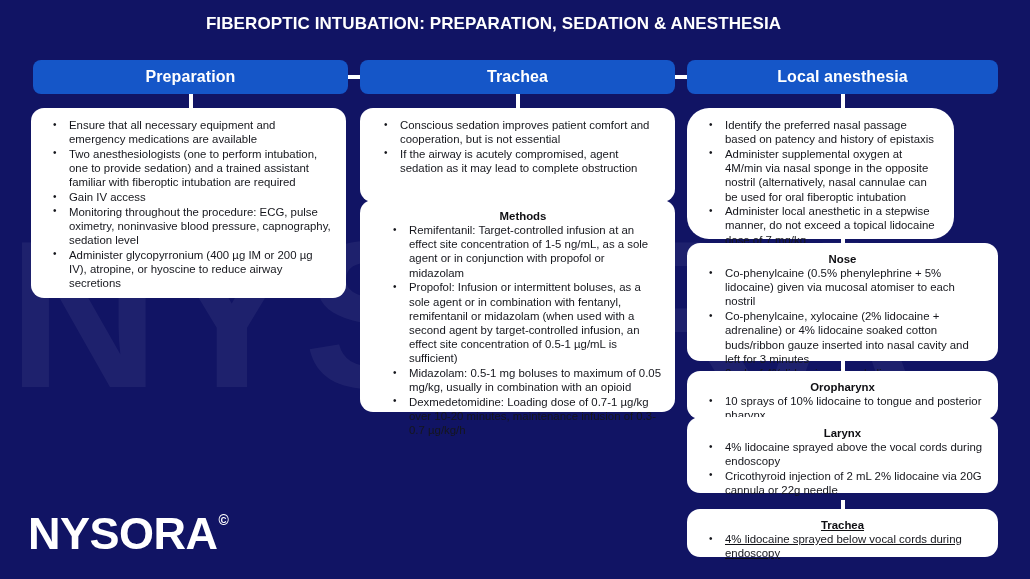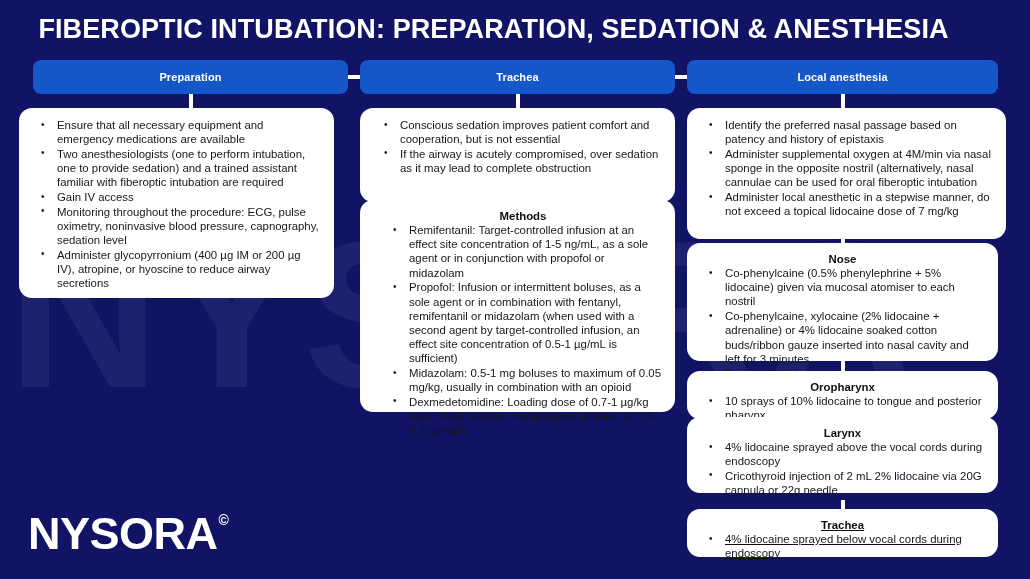--- a/index.html
+++ b/index.html
@@ -32,34 +32,34 @@
     pointer-events: none;
   }
 
   
   .page-title {
     position: absolute;
     left: 0; top: 14px;
     width: 987px;
     text-align: center;
     color: #ffffff;
-    font-size: 27px;
+    font-size: 17px;
     font-weight: 700;
     letter-spacing: 0.1px;
   }
 
   
   .pill {
     position: absolute;
     top: 60px;
     height: 34px;
     background: #1556c8;
     border-radius: 8px;
     color: #ffffff;
-    font-size: 11px;
+    font-size: 16px;
     font-weight: 700;
     display: flex;
     align-items: center;
     justify-content: center;
     letter-spacing: 0.1px;
   }
   .pill-prep  { left: 33px;  width: 315px; }
   .pill-sed   { left: 360px; width: 315px; }
   .pill-loc   { left: 687px; width: 311px; }
 
@@ -106,24 +106,24 @@
   }
   ul.bullets > li::before {
     content: "\2022";
     position: absolute;
     left: 8px; top: -0.5px;
     font-size: 10px;
     color: #15161c;
   }
 
   
-  .card-prep    { left: 19px;  top: 108px; width: 315px; height: 190px; }
+  .card-prep    { left: 31px;  top: 108px; width: 315px; height: 190px; }
   .card-sed-1   { left: 360px; top: 108px; width: 315px; height: 94px; padding-left: 16px; }
   .card-sed-2   { left: 360px; top: 200px; width: 315px; height: 212px; padding-left: 25px; }
-  .card-loc-1   { left: 687px; top: 108px; width: 319px; height: 131px; }
+  .card-loc-1   { left: 687px; top: 108px; width: 267px; height: 131px; border-radius: 22px; }
   .card-nose    { left: 687px; top: 243px; width: 311px; height: 118px; }
   .card-oro     { left: 687px; top: 371px; width: 311px; height: 48px; }
   .card-lar     { left: 687px; top: 417px; width: 311px; height: 76px; }
   .card-tra     { left: 687px; top: 509px; width: 311px; height: 48px; text-decoration: underline; }
 
   
   .v-prep  { left: 189px; top: 94px;  height: 16px; }
   .v-sed   { left: 516px; top: 94px;  height: 16px; }
   .v-loc   { left: 841px; top: 94px;  height: 16px; }
   .v-sed-m { left: 516px; top: 184px; height: 18px; }
@@ -188,21 +188,21 @@
       <li>Two anesthesiologists (one to perform intubation, one to provide sedation) and a trained assistant familiar with fiberoptic intubation are required</li>
       <li>Gain IV access</li>
       <li>Monitoring throughout the procedure: ECG, pulse oximetry, noninvasive blood pressure, capnography, sedation level</li>
       <li>Administer glycopyrronium (400 µg IM or 200 µg IV), atropine, or hyoscine to reduce airway secretions</li>
     </ul>
   </div>
 
   <div class="card card-sed-1">
     <ul class="bullets">
       <li>Conscious sedation improves patient comfort and cooperation, but is not essential</li>
-      <li>If the airway is acutely compromised, over sedation as it may lead to complete obstruction</li>
+      <li>If the airway is acutely compromised, agent sedation as it may lead to complete obstruction</li>
     </ul>
   </div>
 
   <div class="card card-sed-2">
     <div class="card-title">Methods</div>
     <ul class="bullets">
       <li>Remifentanil: Target-controlled infusion at an effect site concentration of 1-5 ng/mL, as a sole agent or in conjunction with propofol or midazolam</li>
       <li>Propofol: Infusion or intermittent boluses, as a sole agent or in combination with fentanyl, remifentanil or midazolam (when used with a second agent by target-controlled infusion, an effect site concentration of 0.5-1 µg/mL is sufficient)</li>
       <li>Midazolam: 0.5-1 mg boluses to maximum of 0.05 mg/kg, usually in combination with an opioid</li>
       <li>Dexmedetomidine: Loading dose of 0.7-1 µg/kg over 10-20 minutes, maintenance infusion of 0.3-0.7 µg/kg/h</li>

